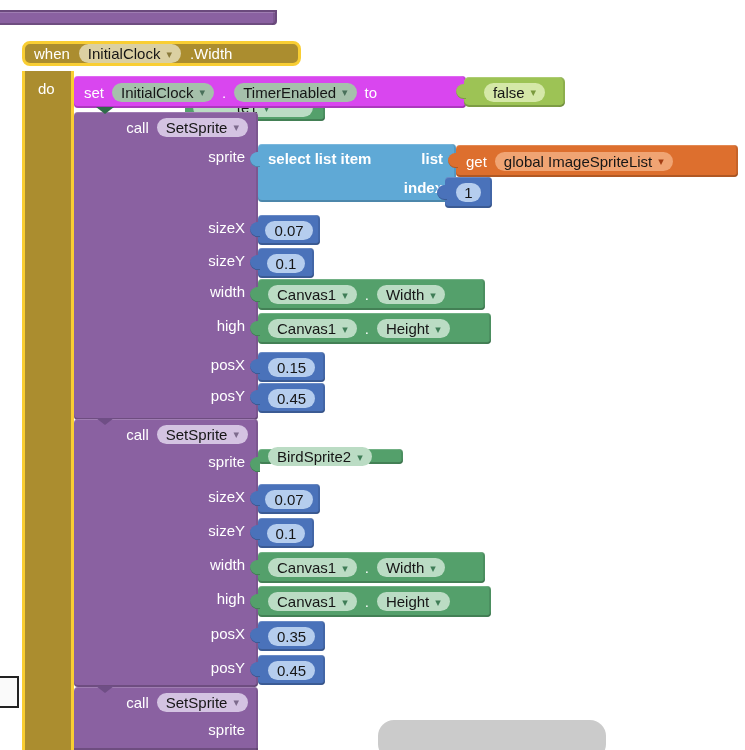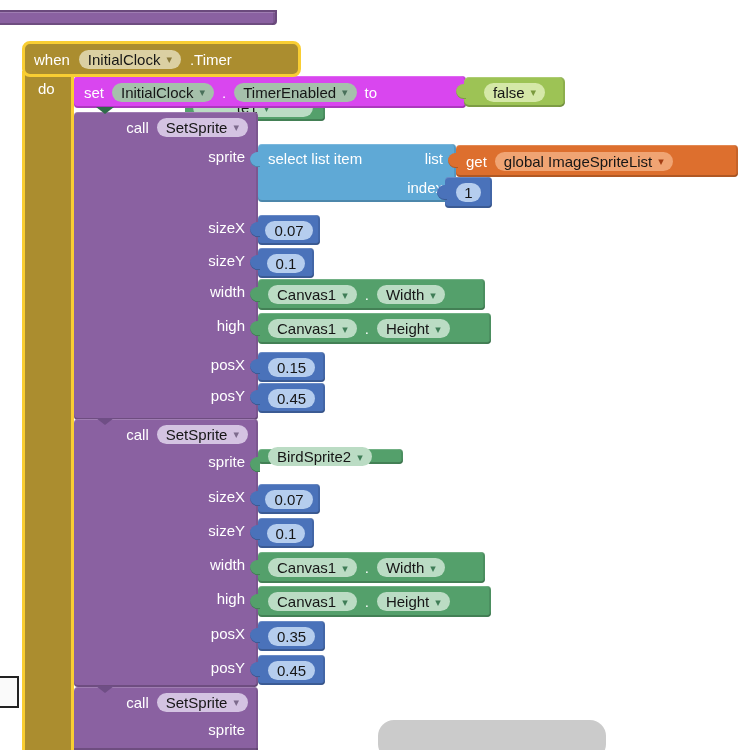--- a/index.html
+++ b/index.html
@@ -14,21 +14,21 @@
   .arrow{font-size:11px;line-height:10px;}
   .tab{position:absolute;left:-8px;width:10px;height:15px;border-radius:8px 0 0 8px;
        box-shadow:inset 0 -1px 0 rgba(0,0,0,0.2);}
   .plabel{position:absolute;right:13px;color:#fff;font-size:15px;}
   .vnotch{position:absolute;width:0;height:0;border-left:9px solid transparent;border-right:9px solid transparent;}
   
   .c-event{background:#ab8d2f;}
   .c-set{background:#d946ef;}
   .c-logic{background:#9dc355;}
   .c-proc{background:#8a61a1;}
-  .c-list{background:#5fa9d6;}
+  .c-list{background:#5fa9d6;font-weight:bold;}
   .c-var{background:#dd6f2e;}
   .c-math{background:#4a72ba;}
   .c-comp{background:#54a06b;}
   .f-event{background:#dbd0a2;}
   .f-set{background:#a5c0ab;}
   .f-logic{background:#d5e8a8;}
   .f-proc{background:#d4c3e2;}
   .f-var{background:#f0a473;}
   .f-math{background:#b5cdee;}
   .f-comp{background:#bbdcc4;}
@@ -48,28 +48,28 @@
     <span style="position:absolute;left:13px;top:9px;">do</span>
   </div>
 
   <div class="blk c-comp" style="left:185px;top:88px;width:140px;height:33px;z-index:2;">
     <span class="fld f-comp" style="position:absolute;left:8px;top:10px;width:102px;justify-content:center;">
       <span>te1</span>
       <span class="arrow a-comp">▾</span>
     </span>
   </div>
 
-  <div class="blk c-event" style="left:22px;top:41px;width:279px;height:36px;border:3px solid #f9ce33;border-radius:8px;z-index:6;box-shadow:none;">
+  <div class="blk c-event" style="left:22px;top:41px;width:279px;height:25px;border:3px solid #f9ce33;border-radius:8px;z-index:6;box-shadow:none;">
     <div class="row" style="gap:9px;padding:0 9px;">
       <span>when</span>
       <span class="fld f-event">
         <span>InitialClock</span>
         <span class="arrow a-event">▾</span>
       </span>
-      <span>.Timer</span>
+      <span>.Width</span>
     </div>
   </div>
 
   <div class="blk c-set" style="left:74px;top:76px;width:392px;height:32px;z-index:5;">
     <div class="row" style="gap:8px;">
       <span>set</span>
       <span class="fld f-set">
         <span>InitialClock</span>
         <span class="arrow a-set">▾</span>
       </span>

